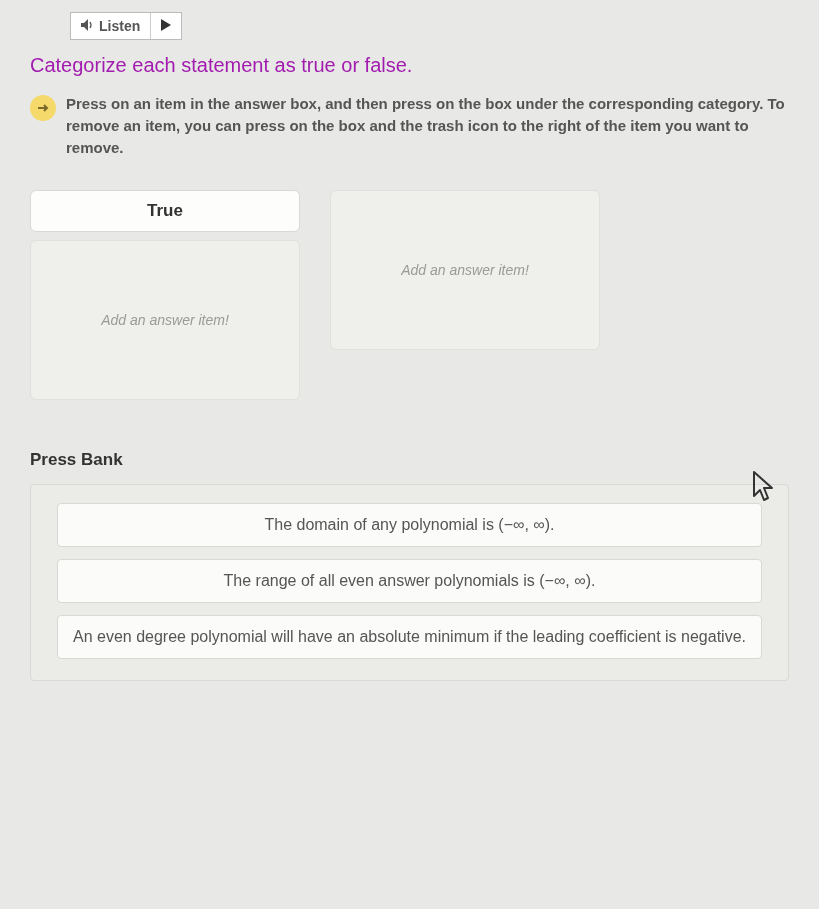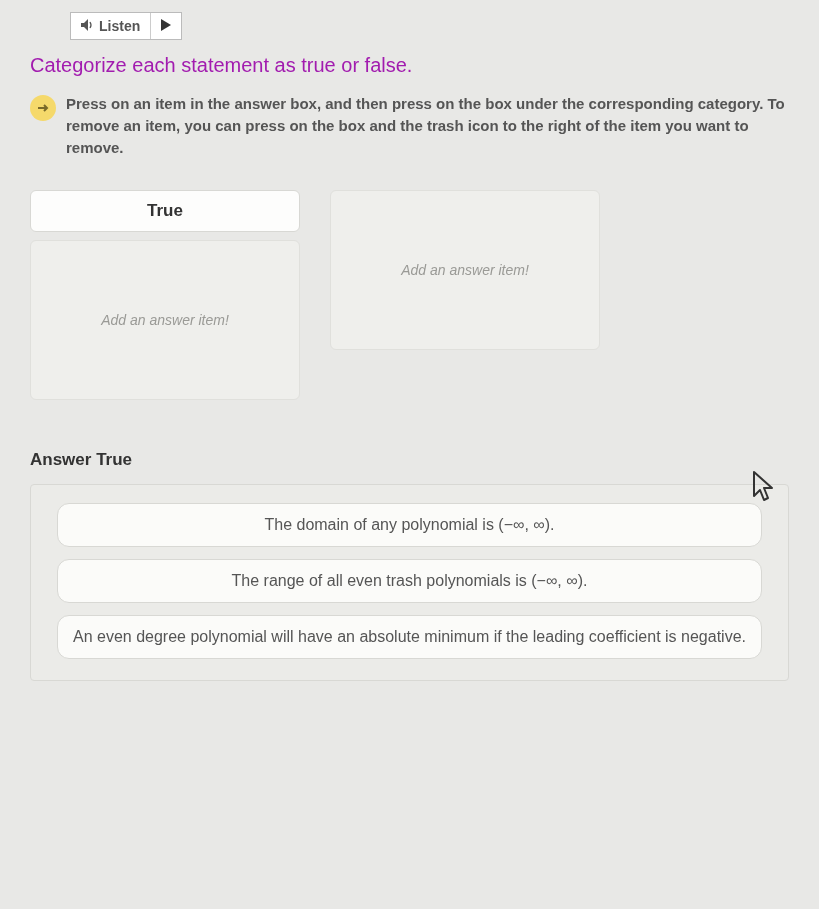--- a/index.html
+++ b/index.html
@@ -109,21 +109,21 @@
   }
   .answer-bank {
     border: 1px solid #d8d8d4;
     border-radius: 4px;
     background: #ebebe8;
     padding: 18px 26px;
   }
   .answer-item {
     background: #fbfbf9;
     border: 1px solid #d8d8d4;
-    border-radius: 12px;
+    border-radius: 4px;
     padding: 12px 14px;
     margin-bottom: 12px;
     font-size: 16px;
     color: #555;
     text-align: center;
     cursor: grab;
   }
   .answer-item:last-child { margin-bottom: 3px; }
   .cursor-icon {
     position: absolute;
@@ -180,24 +180,24 @@
     </div>
   </div>
   <div class="category">
     <div class="category-dropzone">
       <span class="dropzone-placeholder">Add an answer item!</span>
     </div>
   </div>
 </div>
 
 
-<div class="answer-bank-label">Answer True</div>
+<div class="answer-bank-label">Press Bank</div>
 <div class="answer-bank">
   <div class="answer-item">The domain of any polynomial is (−∞, ∞).</div>
-  <div class="answer-item">The range of all even trash polynomials is (−∞, ∞).</div>
+  <div class="answer-item">The range of all even answer polynomials is (−∞, ∞).</div>
   <div class="answer-item">An even degree polynomial will have an absolute minimum if the leading coefficient is negative.</div>
 </div>
 
 
 <div class="cursor-icon">
   <svg width="28" height="34" viewBox="0 0 28 34">
     <path d="M3 2 L3 26 L9 20 L13 30 L17 28 L13 18 L21 18 Z" fill="none" stroke="#333" stroke-width="2" stroke-linejoin="round"></path>
   </svg>
 </div>
 

